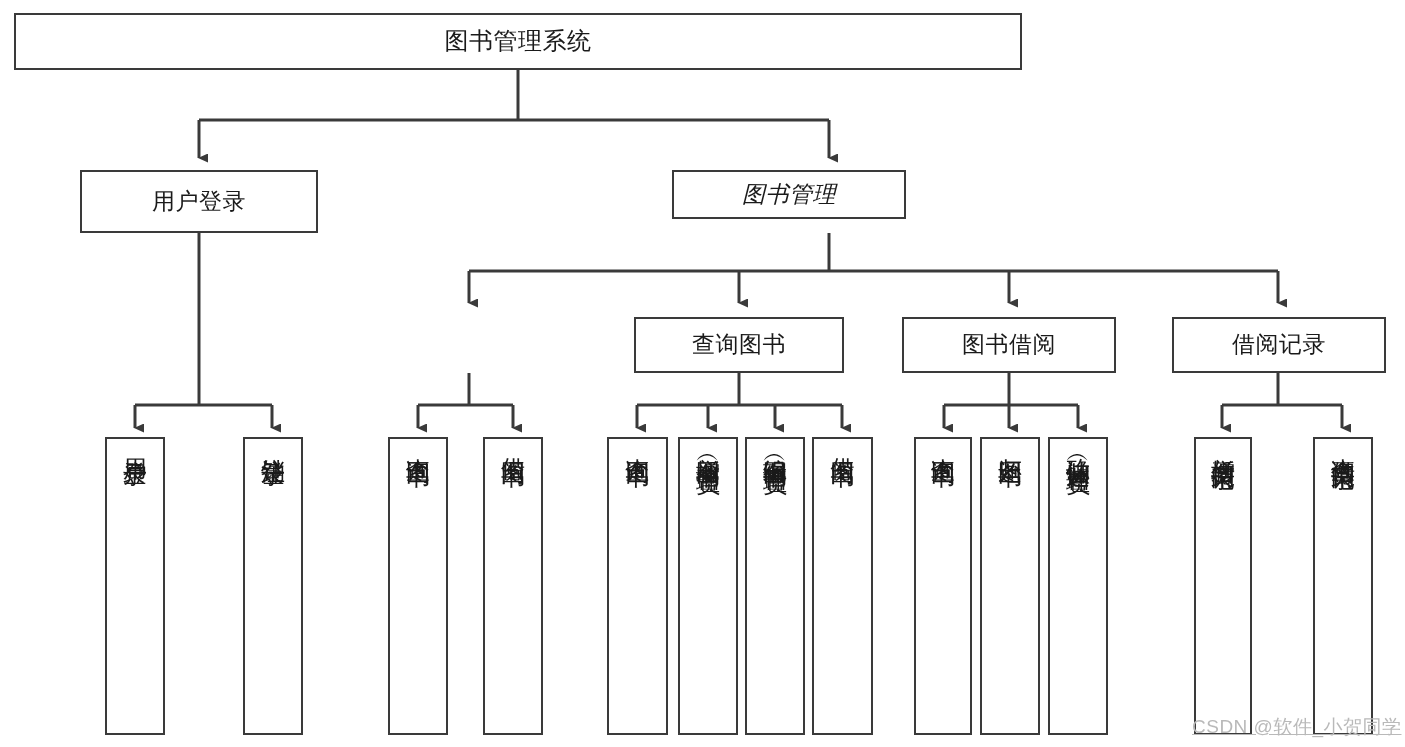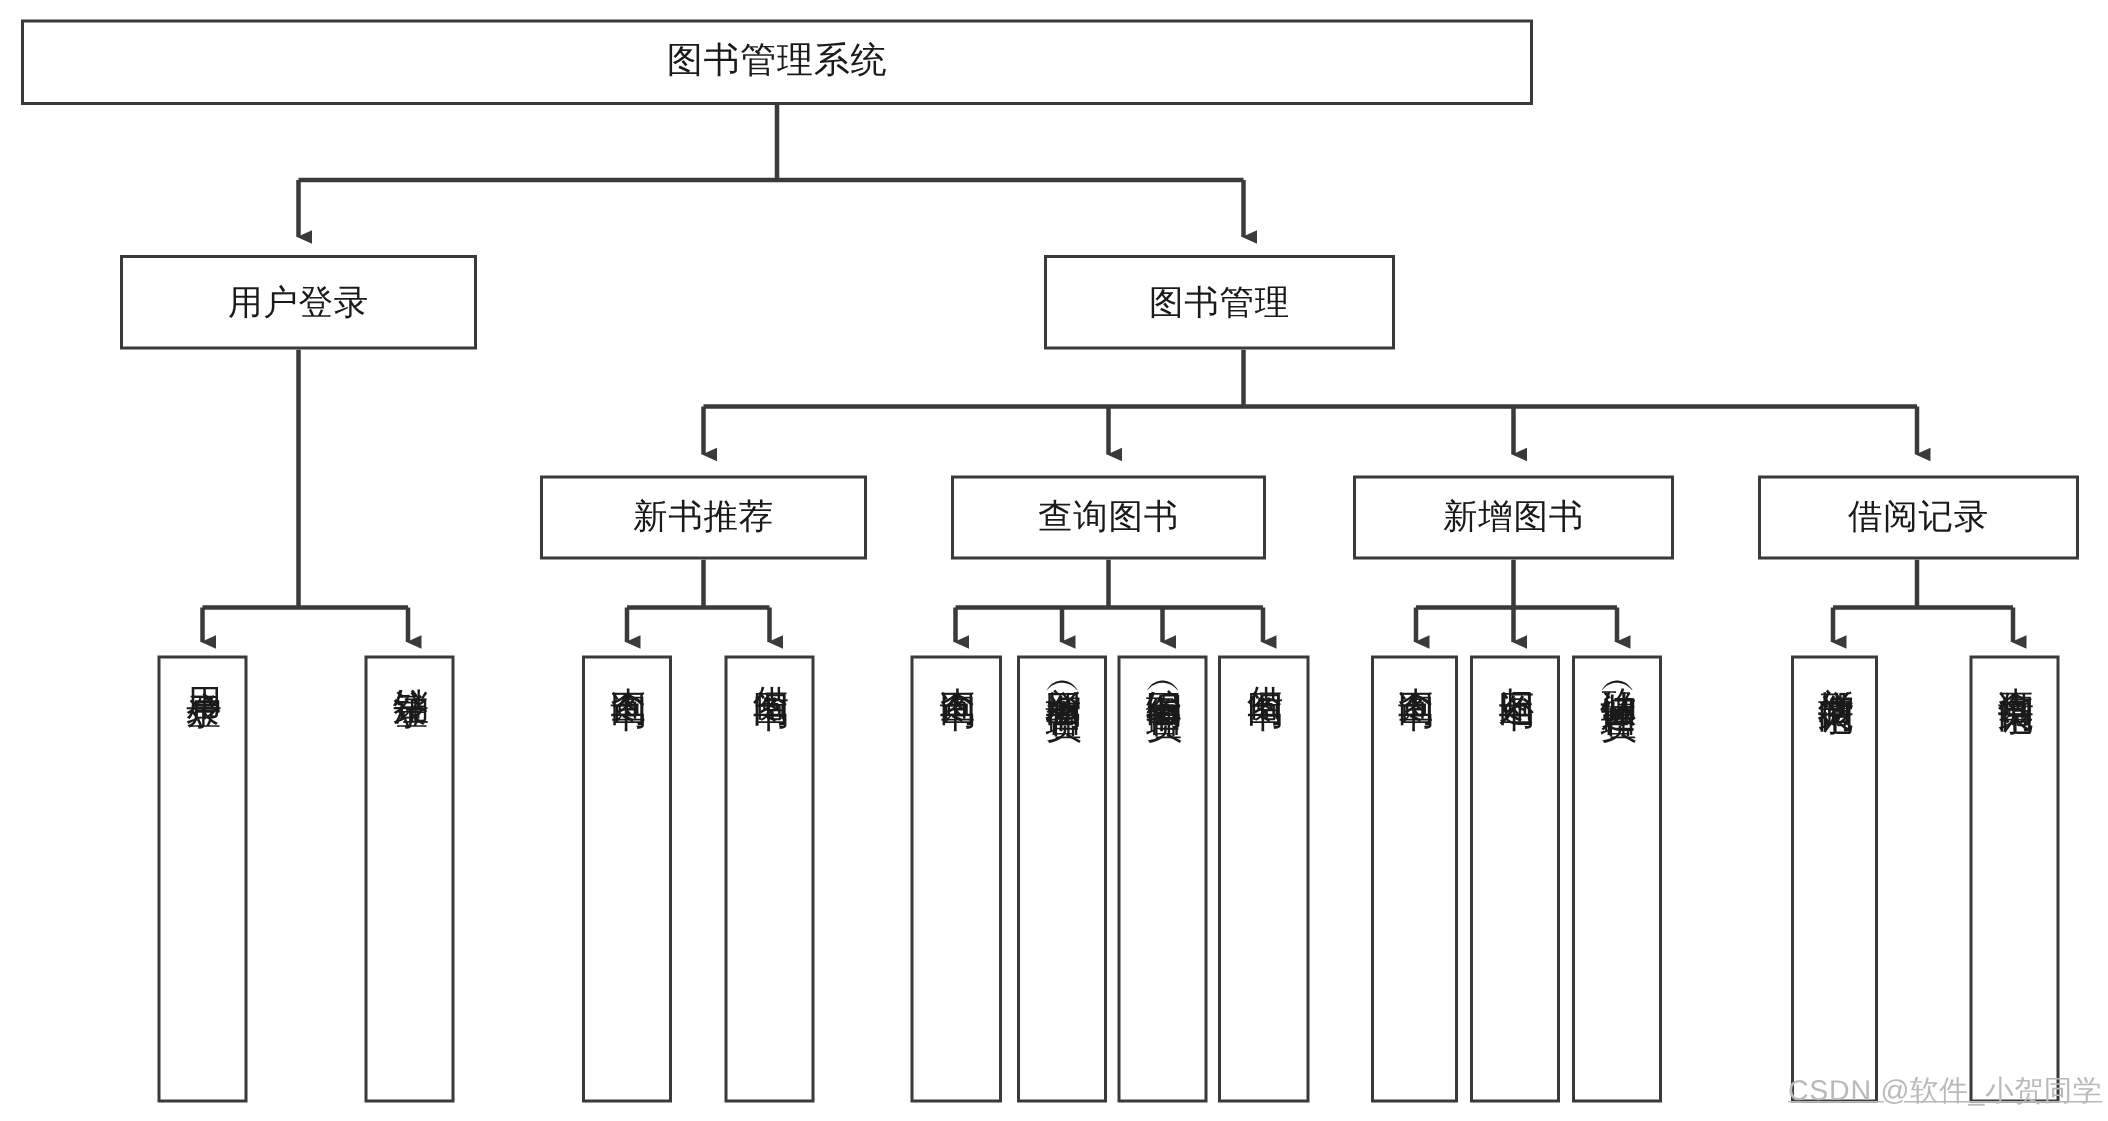--- a/index.html
+++ b/index.html
@@ -126,34 +126,31 @@
   </svg>
 
   <div class="node root horizontal" style="left:14px; top:13px; width:1008px; height:57px;">
     <span class="node-label">图书管理系统</span>
   </div>
 
   <div class="node horizontal" style="left:80px; top:170px; width:238px; height:63px;">
     <span class="node-label">用户登录</span>
   </div>
 
-  <div class="node horizontal" style="left:696px; top:170px; width:234px; height:63px;">
+  <div class="node horizontal" style="left:672px; top:170px; width:234px; height:49px;font-style:italic;">
     <span class="node-label">图书管理</span>
   </div>
 
-  <div class="node horizontal" style="left:360px; top:317px; width:218px; height:56px;">
-    <span class="node-label">新书推荐</span>
-  </div>
 
   <div class="node horizontal" style="left:634px; top:317px; width:210px; height:56px;">
     <span class="node-label">查询图书</span>
   </div>
 
   <div class="node horizontal" style="left:902px; top:317px; width:214px; height:56px;">
-    <span class="node-label">新增图书</span>
+    <span class="node-label">图书借阅</span>
   </div>
 
   <div class="node horizontal" style="left:1172px; top:317px; width:214px; height:56px;">
     <span class="node-label">借阅记录</span>
   </div>
 
   <div class="node vertical" style="left:105px; top:437px; width:60px; height:298px;">
     <span class="node-label">用户登录</span>
   </div>
 

